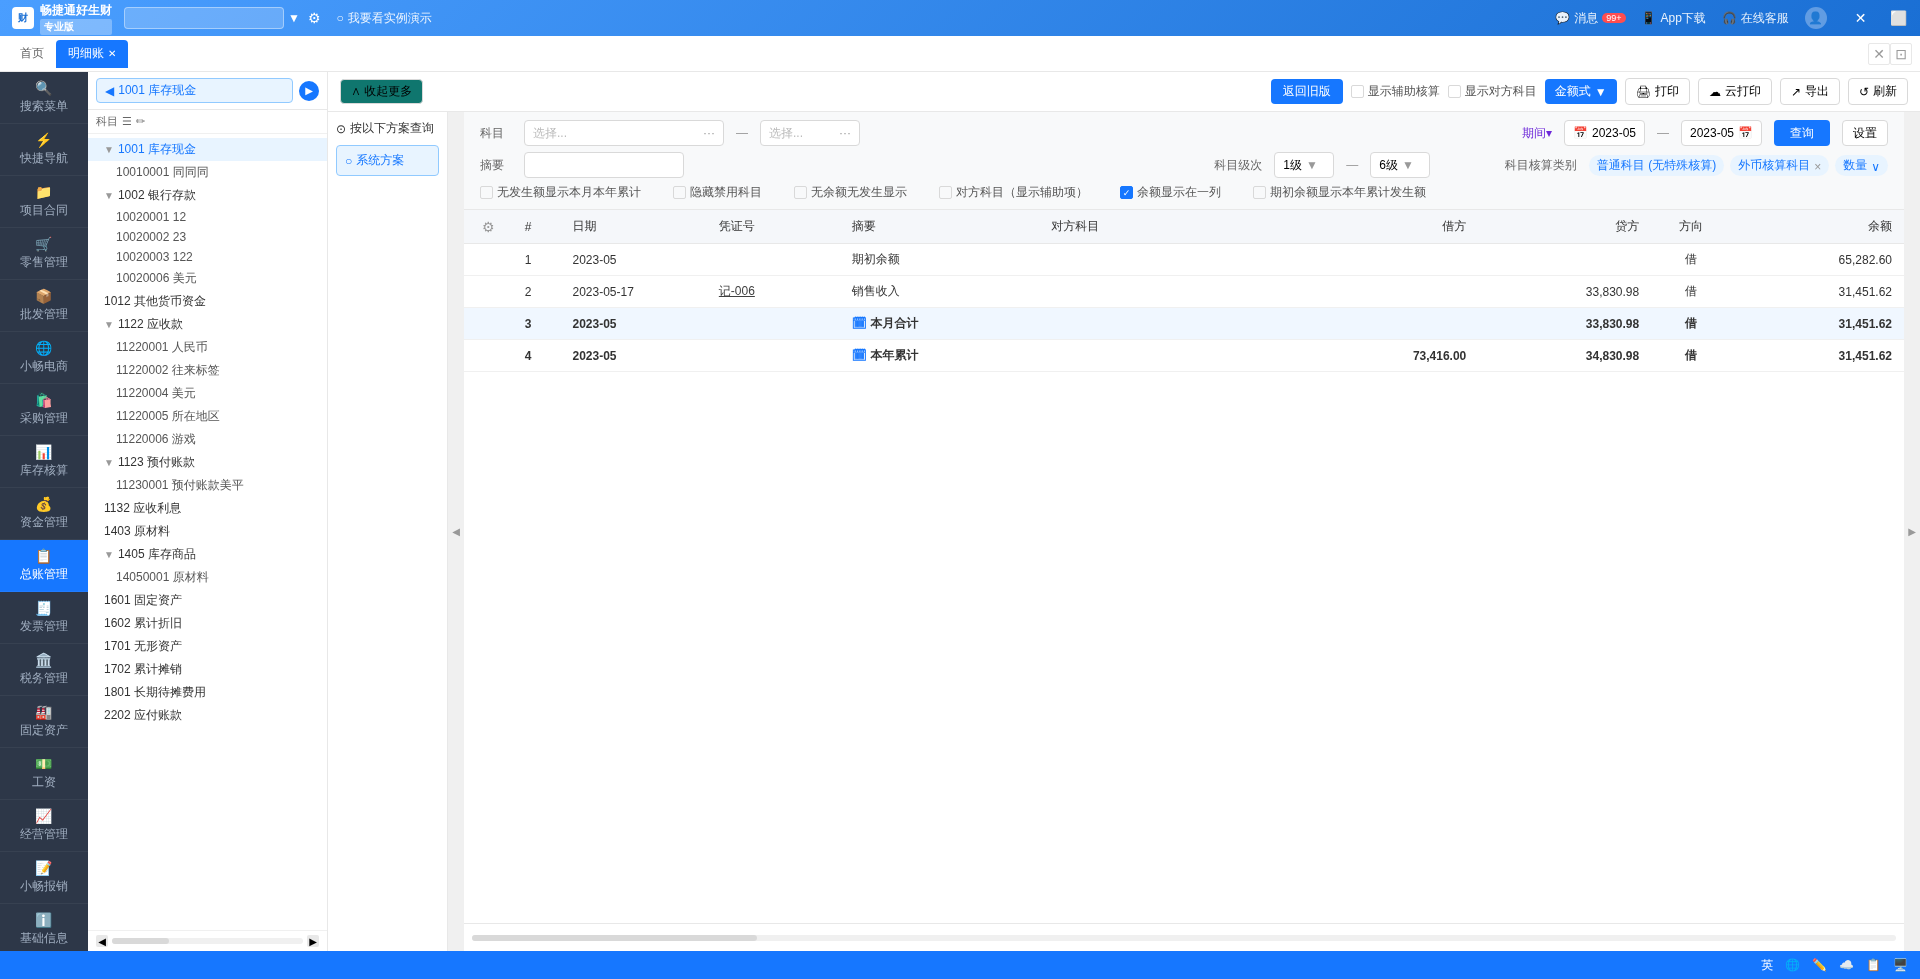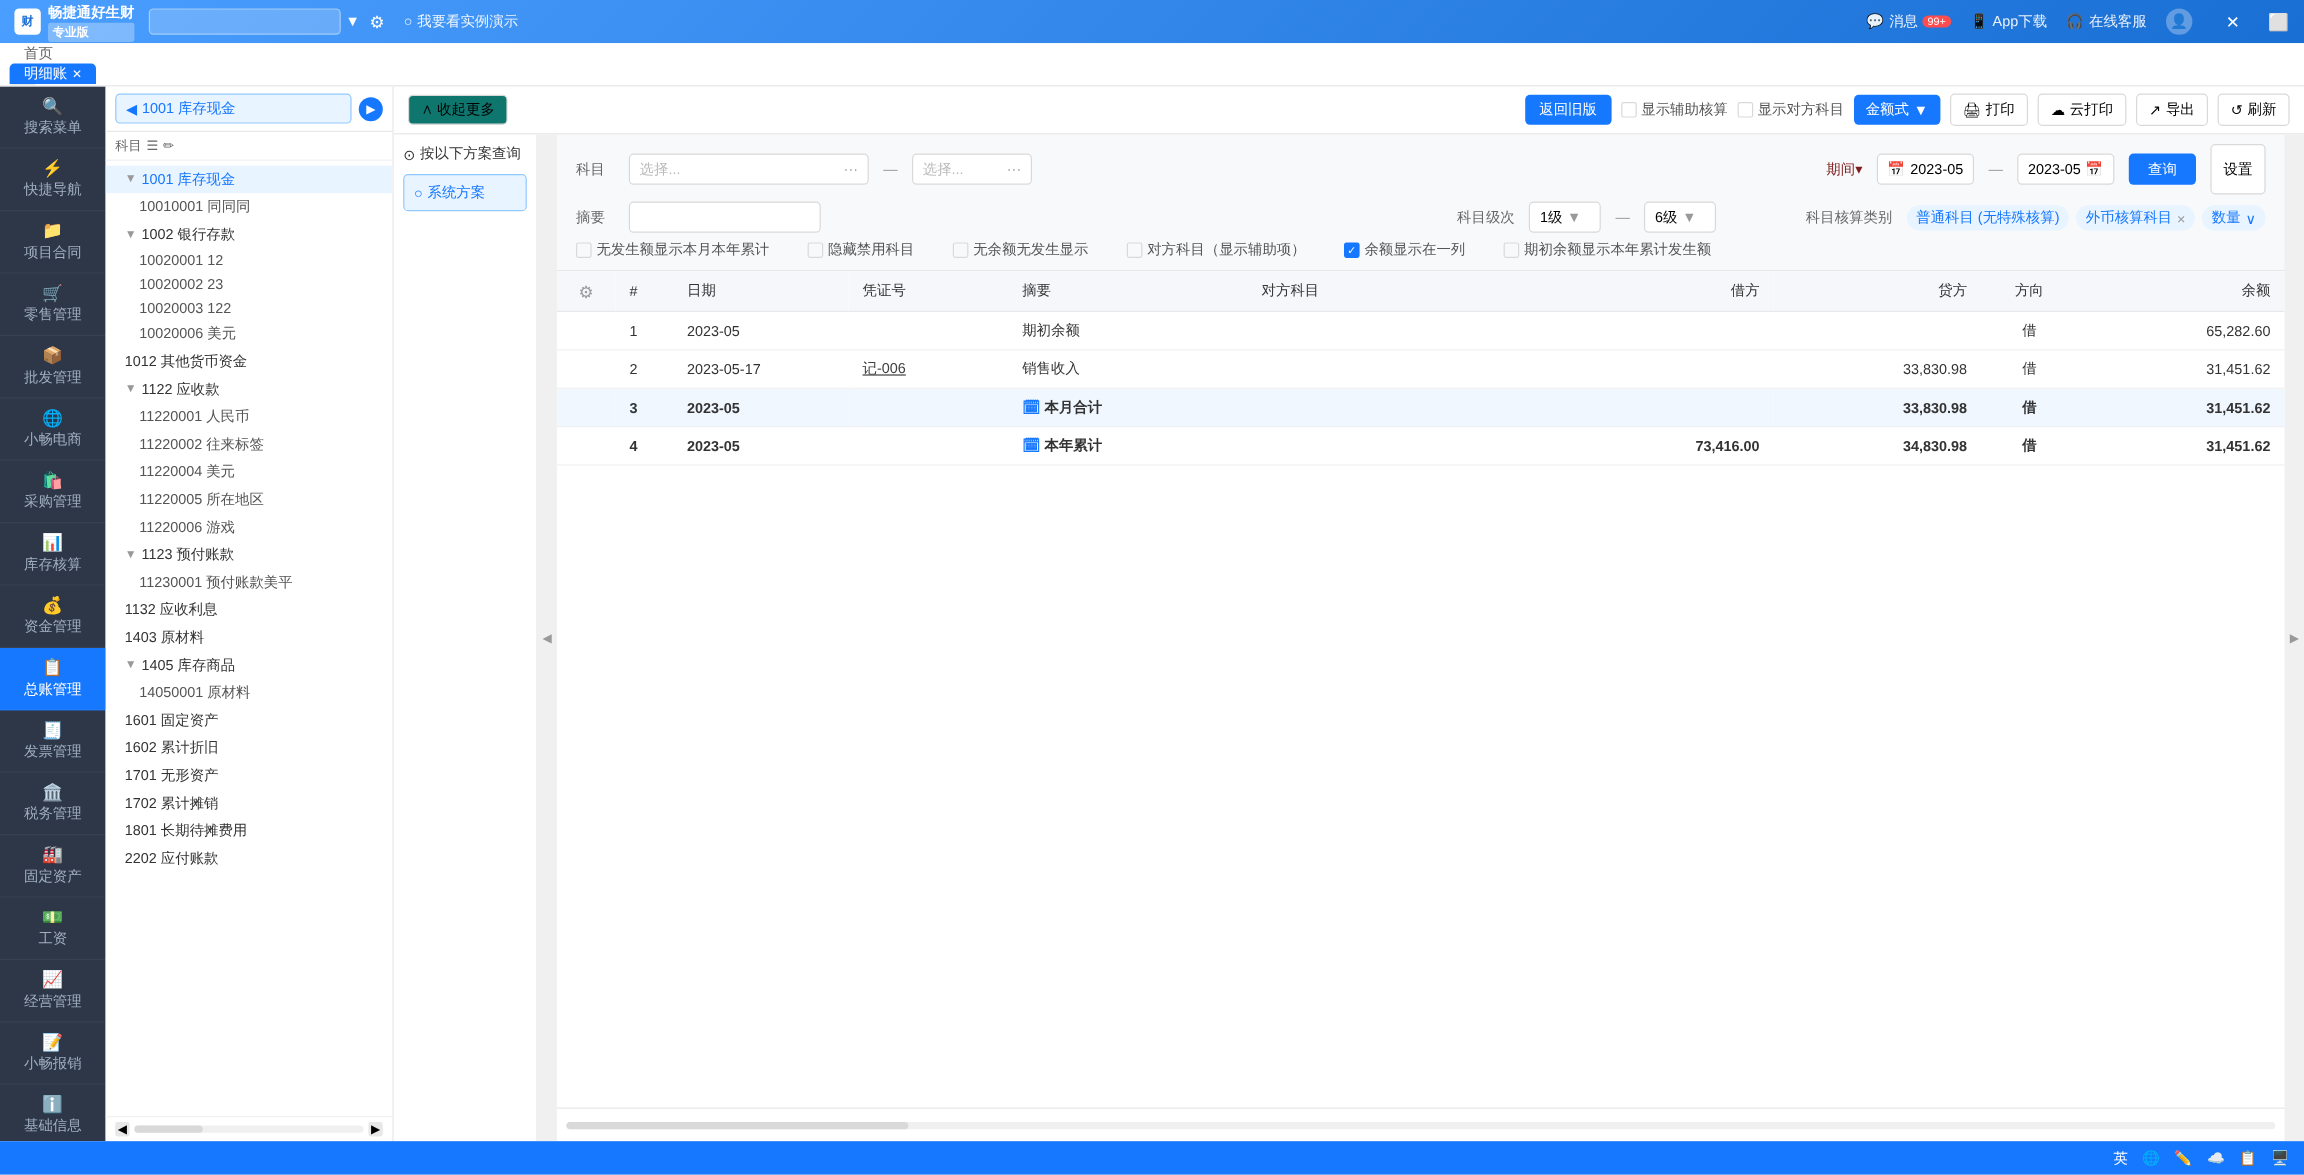--- a/index.html
+++ b/index.html
@@ -30,24 +30,23 @@
     .user-avatar { width: 22px; height: 22px; background: rgba(255,255,255,0.3); border-radius: 50%; display: flex; align-items: center; justify-content: center; }
     .user-name { color: white; font-size: 11px; }
     .close-btn-top { color: white; cursor: pointer; font-size: 14px; margin-left: 8px; }
 
     
     .tab-bar {
       height: 36px;
       background: #fff;
       border-bottom: 1px solid #e8e8e8;
       display: flex;
-      align-items: flex-start;
+      align-items: center;
       padding: 0 8px;
       flex-shrink: 0;
-      flex-direction: column;
     }
     .tab { padding: 0 12px; height: 28px; display: flex; align-items: center; gap: 4px; cursor: pointer; border-radius: 4px 4px 0 0; font-size: 12px; color: #666; }
     .tab.active { background: #1677ff; color: white; }
     .tab-close { cursor: pointer; font-size: 10px; }
 
     
     .main-layout { display: flex; flex: 1; overflow: hidden; }
 
     
     .sidebar {
@@ -202,21 +201,21 @@
       border-radius: 4px;
       padding: 3px 8px;
       font-size: 12px;
       height: 26px;
       min-width: 120px;
       background: white;
     }
     .filter-tag { background: #e8f4ff; color: #1677ff; padding: 2px 8px; border-radius: 12px; font-size: 11px; display: flex; align-items: flex-end; gap: 4px; }
     .filter-tag .remove { cursor: pointer; color: #999; }
     .query-btn { background: #1677ff; color: white; border: none; border-radius: 4px; padding: 4px 16px; cursor: pointer; font-size: 12px; height: 26px; }
-    .settings-btn { background: white; border: 1px solid #d9d9d9; border-radius: 4px; padding: 4px 10px; cursor: pointer; font-size: 12px; height: 42px; }
+    .settings-btn { background: white; border: 1px solid #d9d9d9; border-radius: 4px; padding: 4px 10px; cursor: pointer; font-size: 12px; height: 26px; }
     .scheme-btn {
       display: flex;
       align-items: center;
       gap: 4px;
       padding: 6px 8px;
       border: 1px solid #91caff;
       border-radius: 4px;
       color: #1677ff;
       background: #e8f4ff;
       cursor: pointer;
@@ -541,21 +540,21 @@
             <div style="display:flex;align-items:center;gap:4px;border:1px solid #d9d9d9;border-radius:4px;padding:3px 8px;background:white;min-width:200px;height:26px;">
               <span style="color:#bbb;">选择...</span>
               <span style="color:#999;margin-left:auto;">···</span>
             </div>
             <span style="color:#999;">—</span>
             <div style="display:flex;align-items:center;gap:4px;border:1px solid #d9d9d9;border-radius:4px;padding:3px 8px;background:white;min-width:100px;height:26px;">
               <span style="color:#bbb;">选择...</span>
               <span style="color:#999;margin-left:auto;">···</span>
             </div>
             <div style="flex:1;"></div>
-            <span style="color:#7f1d1d;font-size:12px;">期间▾</span>
+            <span style="color:#6d28d9;font-size:12px;">期间▾</span>
             <div style="display:flex;align-items:center;gap:4px;border:1px solid #d9d9d9;border-radius:4px;padding:3px 8px;background:white;height:26px;">
               <span>📅</span>
               <span>2023-05</span>
             </div>
             <span style="color:#999;">—</span>
             <div style="display:flex;align-items:center;gap:4px;border:1px solid #d9d9d9;border-radius:4px;padding:3px 8px;background:white;height:26px;">
               <span>2023-05</span>
               <span>📅</span>
             </div>
             <button class="query-btn">查询</button>

